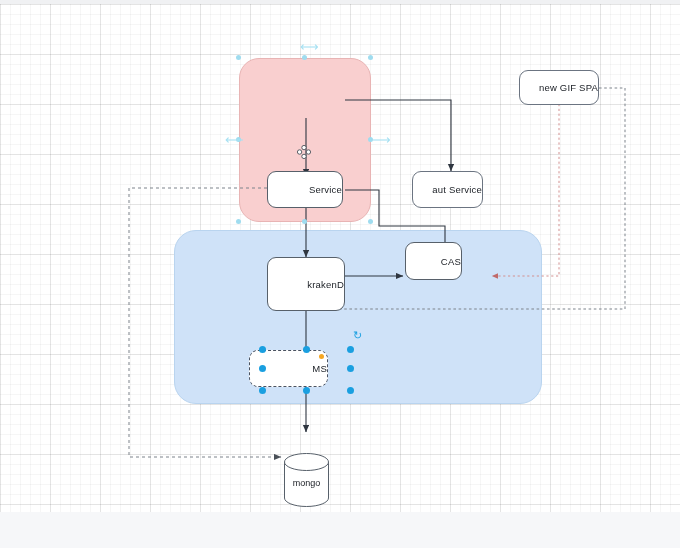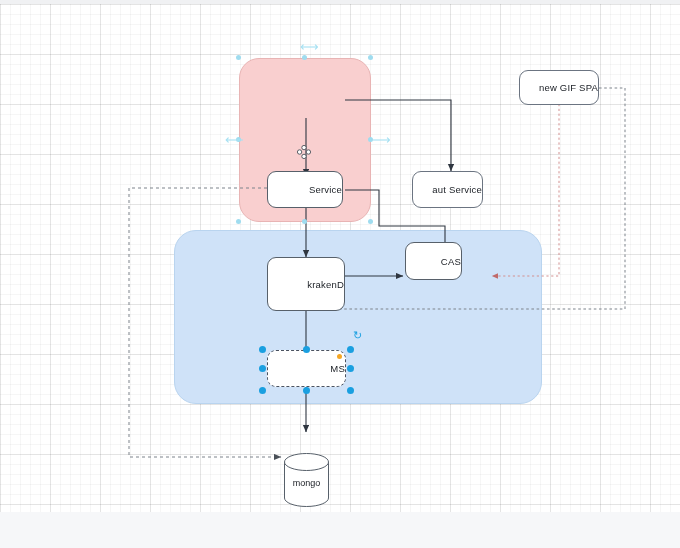--- a/index.html
+++ b/index.html
@@ -235,21 +235,21 @@
     </div>
 
     <div class="node" style="left:267px; top:253px; width:78px; height:54px;">
       <span>krakenD</span>
     </div>
 
     <div class="node" style="left:405px; top:238px; width:57px; height:38px;">
       <span>CAS</span>
     </div>
 
-    <div class="node selected" style="left:267px; top:346px; width:79px; height:37px;">
+    <div class="node selected" style="left:249px; top:346px; width:79px; height:37px;">
       <span>MS</span>
       <span class="orange-dot" style="right:3px; top:3px;"></span>
     </div>
 
     <div class="db" style="left:283px; top:448px; width:47px; height:56px;">
       <svg width="47" height="56">
         <path d="M1.5,10 L1.5,46 C1.5,50.5 11,54.5 23.5,54.5 C36,54.5 45.5,50.5 45.5,46 L45.5,10" fill="#ffffff" stroke="#57606a" stroke-width="1"></path>
         <ellipse cx="23.5" cy="10" rx="22" ry="8.5" fill="#ffffff" stroke="#57606a" stroke-width="1"></ellipse>
       </svg>
       <div class="label">mongo</div>

